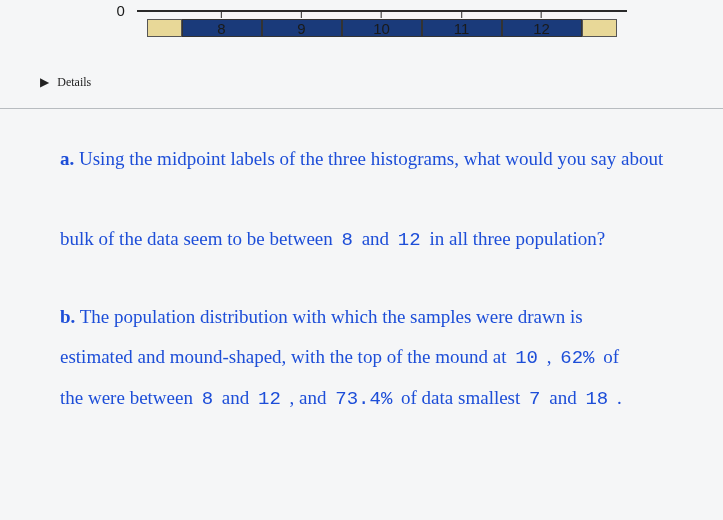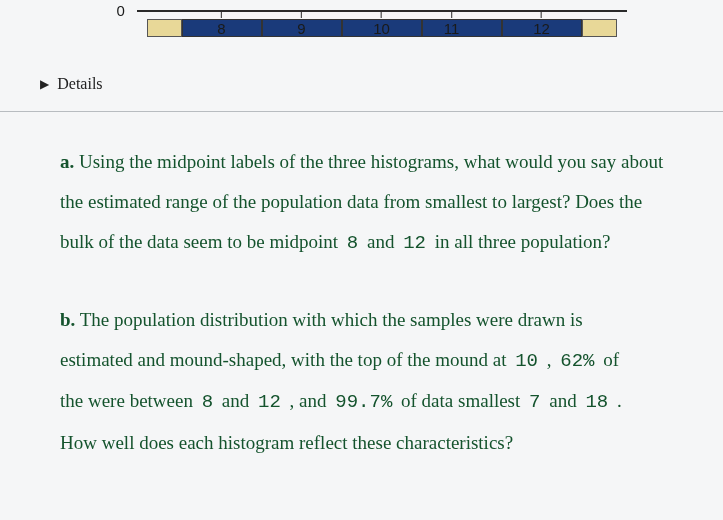--- a/index.html
+++ b/index.html
@@ -85,31 +85,31 @@
       display: flex;
       align-items: center;
       gap: 8px;
       cursor: pointer;
     }
     .details-icon {
       font-size: 12px;
       color: #222;
     }
     .details-text {
-      font-size: 16px;
+      font-size: 12px;
       color: #222;
       font-family: Georgia, serif;
     }
     .questions {
       padding: 30px 0 30px 60px;
     }
     .question {
       margin-bottom: 36px;
       font-size: 19px;
-      color: #14532d;
+      color: #1d4ed8;
       line-height: 2.1;
       padding-right: 0;
     }
     .question-label {
       font-weight: bold;
     }
     .num {
       font-family: 'Courier New', monospace;
       padding: 0 4px;
     }
@@ -139,47 +139,46 @@
           <div class="tick-label">8</div>
         </div>
         <div class="tick" style="left:165px">
           <div class="tick-mark"></div>
           <div class="tick-label">9</div>
         </div>
         <div class="tick" style="left:245px">
           <div class="tick-mark"></div>
           <div class="tick-label">10</div>
         </div>
-        <div class="tick" style="left:315px">
+        <div class="tick" style="left:325px">
           <div class="tick-mark"></div>
           <div class="tick-label">11</div>
         </div>
         <div class="tick" style="left:405px">
           <div class="tick-mark"></div>
           <div class="tick-label">12</div>
         </div>
       </div>
     </div>
   </div>
 
   <div class="details">
     <span class="details-icon">▶</span>
     <span class="details-text">Details</span>
   </div>
 
   <div class="questions">
     <div class="question">
       <span class="question-label">a.</span>
       <span>Using the midpoint labels of the three histograms, what would you say about</span><br>
-      <span>the estimated range of the population data from smallest to largest? Does the</span><br>
-      <span>bulk of the data seem to be midpoint </span><span class="num">8</span><span> and </span><span class="num">12</span><span> in all three population?</span>
+      <br>
+      <span>bulk of the data seem to be between </span><span class="num">8</span><span> and </span><span class="num">12</span><span> in all three population?</span>
     </div>
 
     <div class="question">
       <span class="question-label">b.</span>
       <span>The population distribution with which the samples were drawn is</span><br>
       <span>estimated and mound-shaped, with the top of the mound at </span><span class="num">10</span><span> , </span><span class="num">62%</span><span> of</span><br>
-      <span>the were between </span><span class="num">8</span><span> and </span><span class="num">12</span><span> , and </span><span class="num">99.7%</span><span> of data smallest </span><span class="num">7</span><span> and </span><span class="num">18</span><span> .</span><br>
-      <span>How well does each histogram reflect these characteristics?</span>
+      <span>the were between </span><span class="num">8</span><span> and </span><span class="num">12</span><span> , and </span><span class="num">73.4%</span><span> of data smallest </span><span class="num">7</span><span> and </span><span class="num">18</span><span> .</span><br>
     </div>
   </div>
 
 </div>
 
 </body></html>

